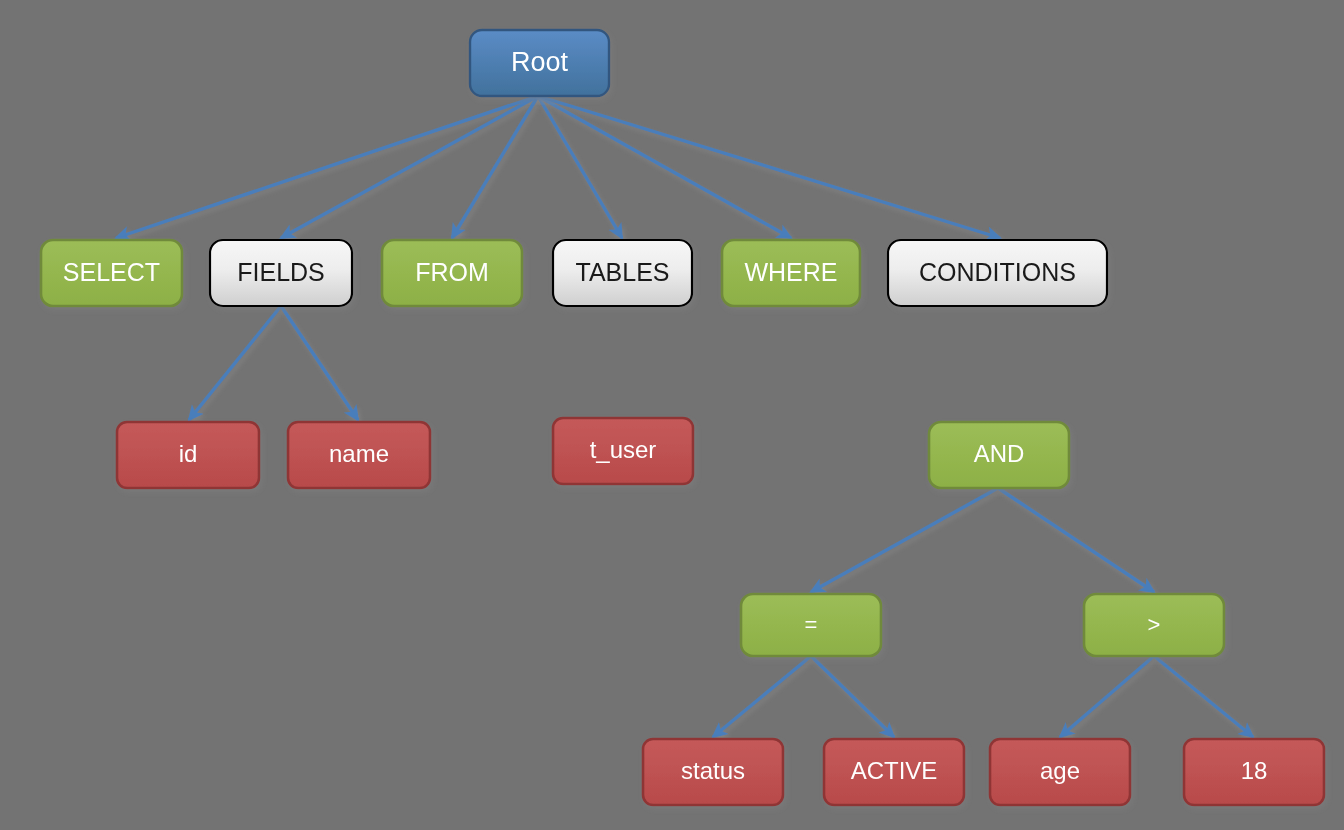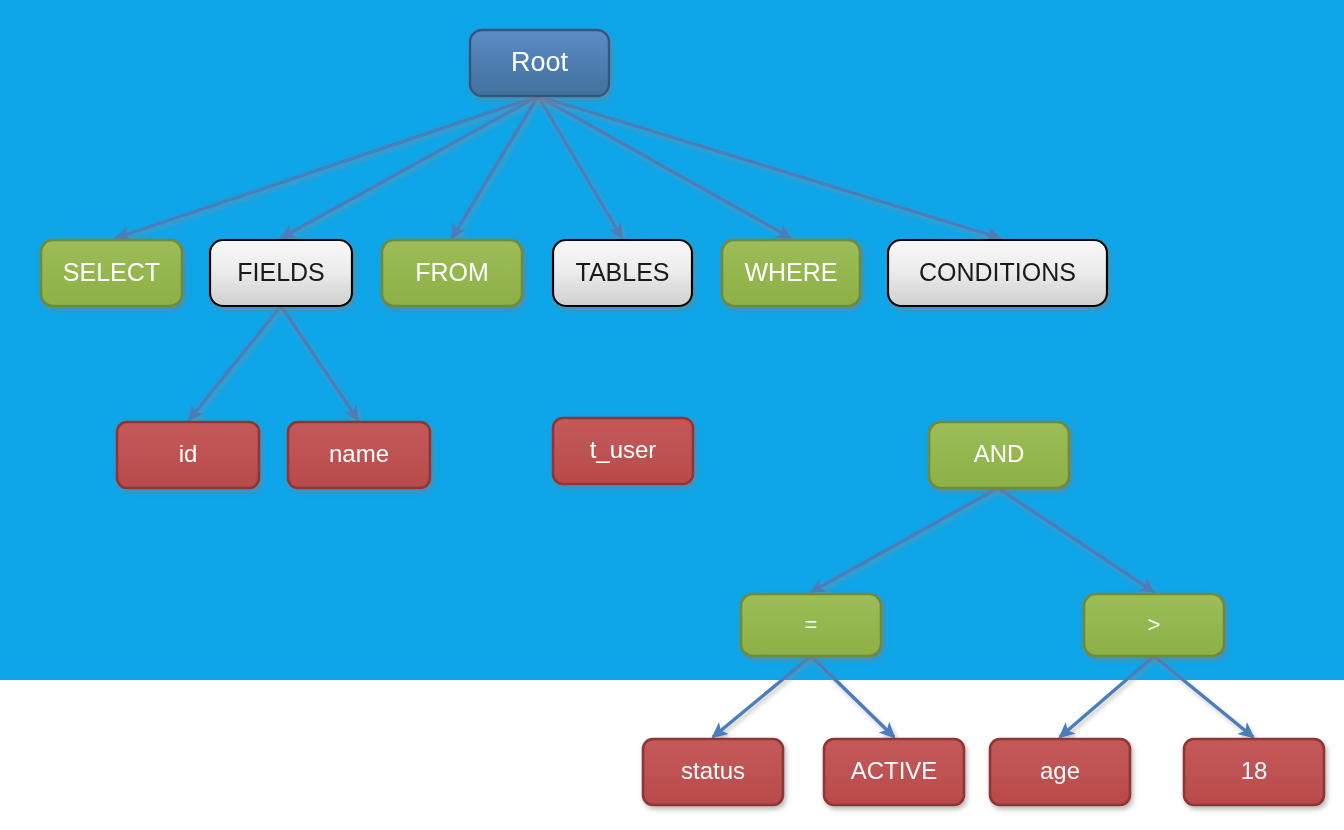--- a/index.html
+++ b/index.html
@@ -10,22 +10,22 @@
   }
   body {
     width: 1344px;
     height: 830px;
     overflow: hidden;
     font-family: "Liberation Sans", sans-serif;
   }
   #diagram-root {
     position: relative;
     width: 1344px;
-    height: 680px;
-    background: #0ea5e9;
+    height: 830px;
+    background: #737373;
   }
   svg#tree-svg {
     position: absolute;
     top: 0;
     left: 0;
     width: 1344px;
     height: 830px;
     display: block;
   }
   .node-label {

